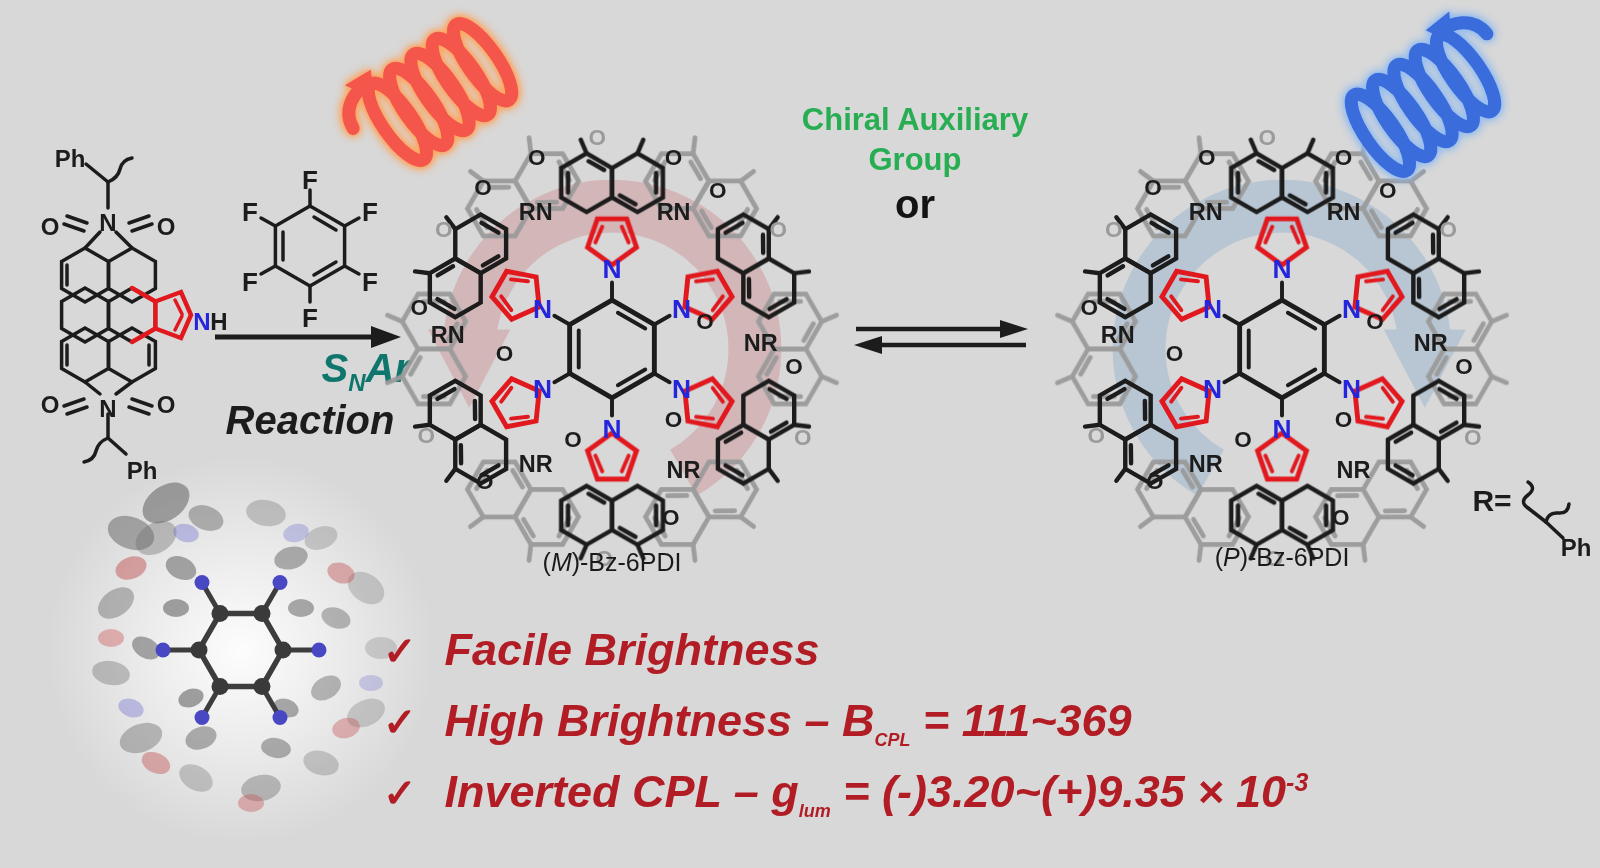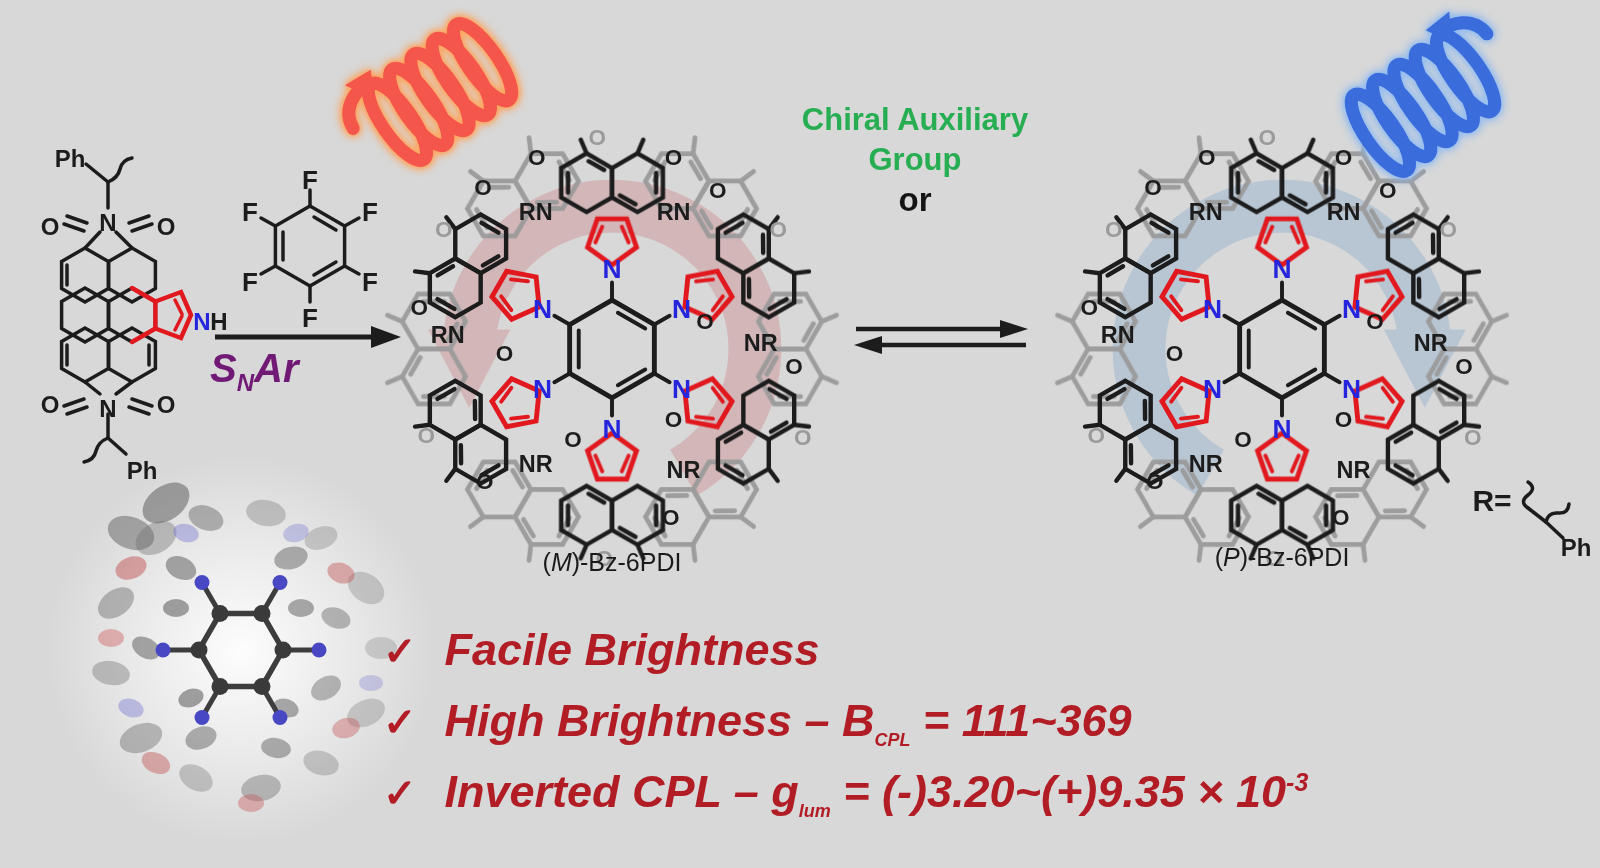--- a/index.html
+++ b/index.html
@@ -7,25 +7,25 @@
           font-family:"Liberation Sans",sans-serif;overflow:hidden;}
   .abs{position:absolute;}
   svg{overflow:visible;}
   svg text{dominant-baseline:central;text-anchor:middle;font-family:"Liberation Sans",sans-serif;font-weight:bold;}
   .bond{stroke:#1c1c1c;stroke-width:3.5;fill:none;stroke-linecap:round;}
   .redbond{stroke:#e1191f;stroke-width:4.5;fill:none;stroke-linecap:round;}
 
   
   .eq-label{left:718px;top:100px;width:394px;text-align:center;font-weight:800;line-height:1.28;}
   .eq-g{color:#27ae52;font-size:31px;}
-  .eq-or{color:#141414;font-size:33px;}
+  .eq-or{color:#141414;font-size:40px;}
   .eq-solv{color:#e8762a;font-size:39px;}
 
   
-  .snar{left:210px;top:346px;width:200px;text-align:left;color:#701a75;
+  .snar{left:210px;top:346px;width:200px;text-align:right;color:#0f766e;
         font-size:40px;font-weight:bold;font-style:italic;}
   .snar sub{font-size:24px;}
   .reaction{left:190px;top:398px;width:240px;text-align:center;color:#1c1c1c;
         font-size:40px;font-weight:bold;font-style:italic;}
 
   
   .prod{width:300px;text-align:center;color:#1a1a1a;font-size:25px;font-weight:normal;}
 
   
   .hl{left:383px;top:624px;color:#b21c24;font-weight:bold;font-style:italic;}
@@ -185,20 +185,21 @@
   
   <svg class="abs" style="left:213px;top:322px" width="190" height="30" viewBox="0 0 190 30">
     <line x1="2" y1="15" x2="158" y2="15" stroke="#1c1c1c" stroke-width="5"></line>
     <polygon points="158,4 188,15 158,26" fill="#1c1c1c"></polygon>
   </svg>
 
   
   <div class="abs snar">
     <span>S</span><sub>N</sub><span>Ar</span>
   </div>
+  <div class="abs reaction">Reaction</div>
 
   
   <svg width="0" height="0">
     <defs>
       <g id="naph-arm" fill="none" stroke="currentColor" stroke-width="4.5" stroke-linecap="round">
         <polygon points="0,-15 -26,-30 -52,-15 -52,15 -26,30 0,15"></polygon>
         <polygon points="0,-15 26,-30 52,-15 52,15 26,30 0,15"></polygon>
         <line x1="-45" y1="-10" x2="-45" y2="10"></line>
         <line x1="45" y1="-10" x2="45" y2="10"></line>
         <line x1="-24" y1="-22" x2="-8" y2="-13"></line>

